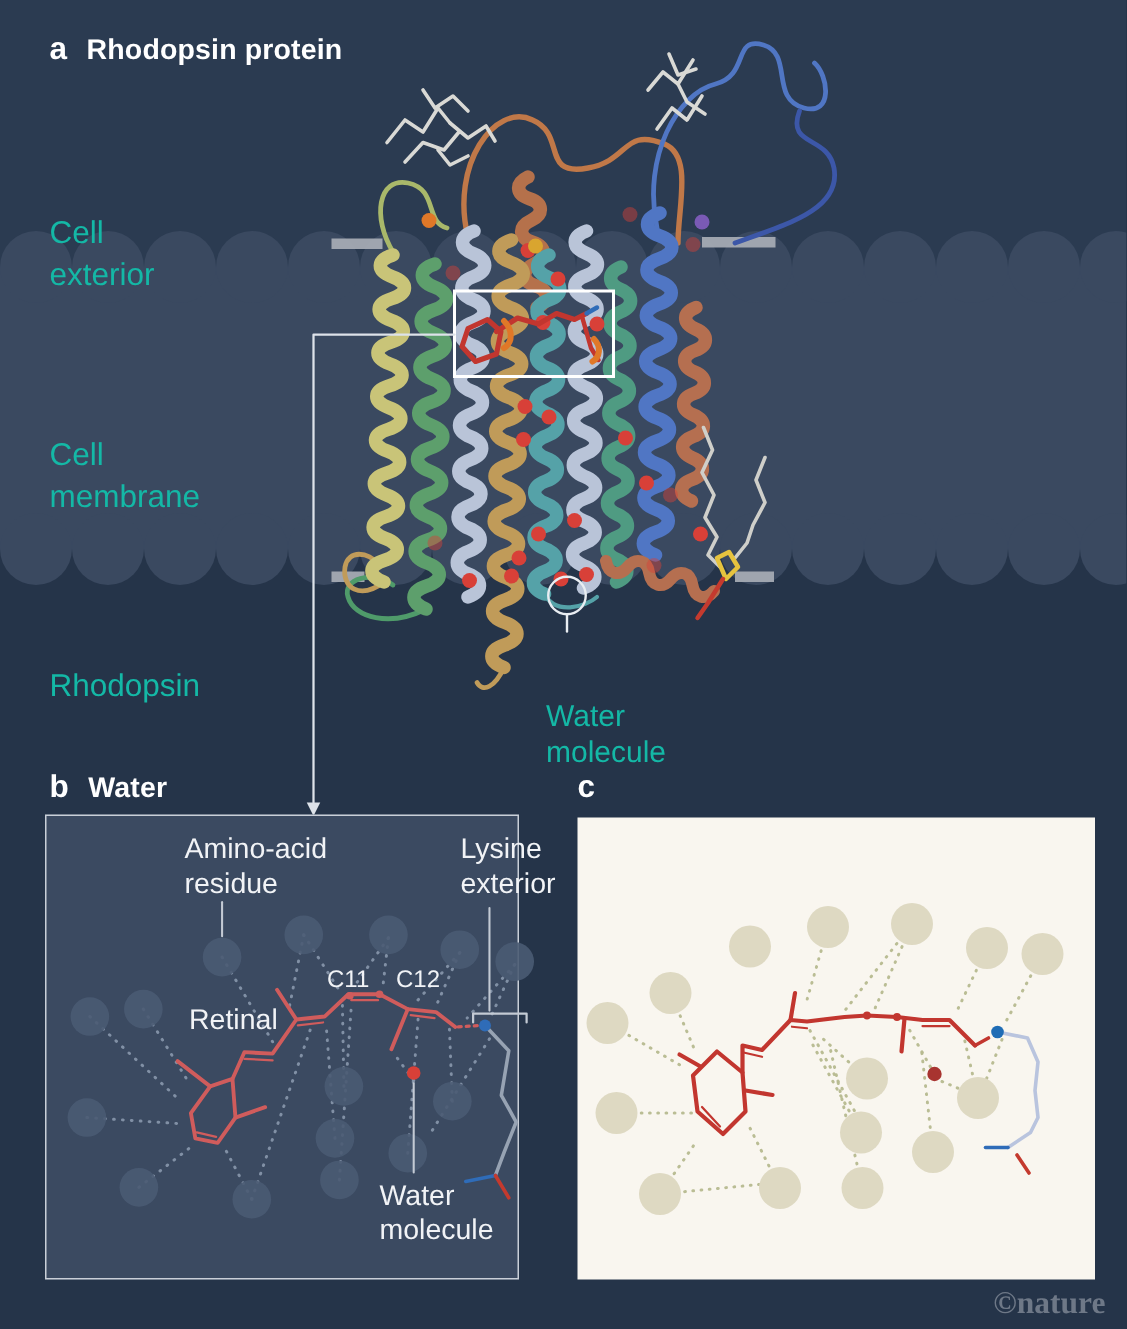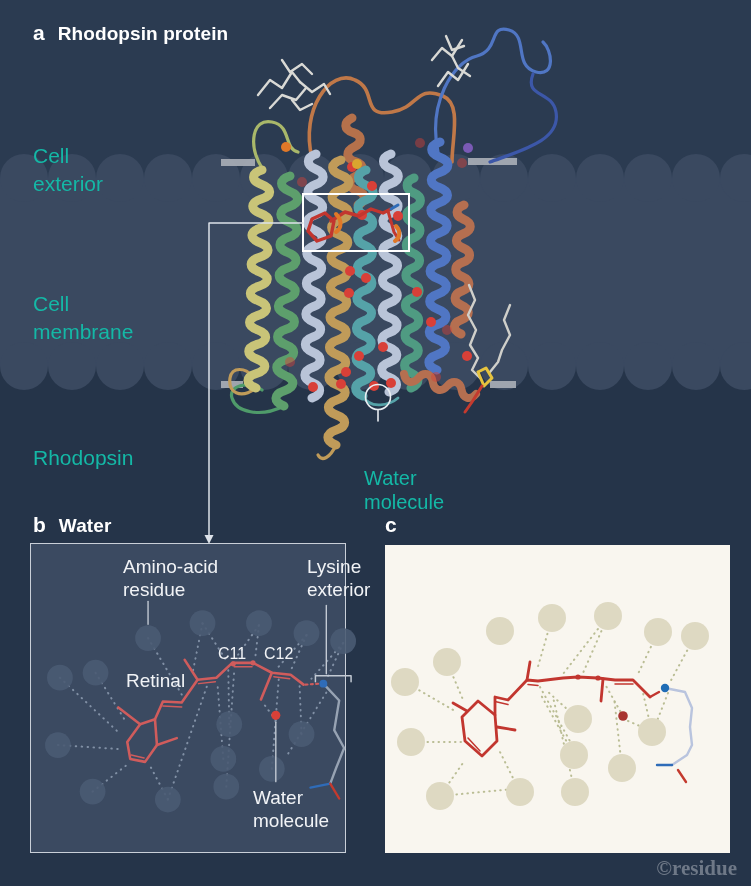--- a/index.html
+++ b/index.html
@@ -283,13 +283,13 @@
       <circle cx="213" cy="133" r="2.6" fill="#c2362f"></circle>
       <line x1="265" y1="152" x2="274" y2="147" stroke="#c2362f" stroke-width="2.4" stroke-linecap="round"></line>
       <path d="M 280,143 L 300,147 L 307,163 L 305,182 L 307,200 L 302,210 L 287,220" fill="none" stroke="#b9c4de" stroke-width="2.4" stroke-linecap="round" stroke-linejoin="round"></path>
       <circle cx="280" cy="143" r="4.2" fill="#1f6cb5"></circle>
       <line x1="287" y1="220" x2="272" y2="220" stroke="#2f6cb8" stroke-width="2.4" stroke-linecap="round"></line>
       <line x1="293" y1="225" x2="301" y2="237" stroke="#c43a2e" stroke-width="2.4" stroke-linecap="round"></line>
       <circle cx="238" cy="171" r="4.8" fill="#a83430"></circle>
     </svg>
 </div>
 
-<div id="credit">©residue</div>
+<div id="credit">©nature</div>
 
 </body></html>

